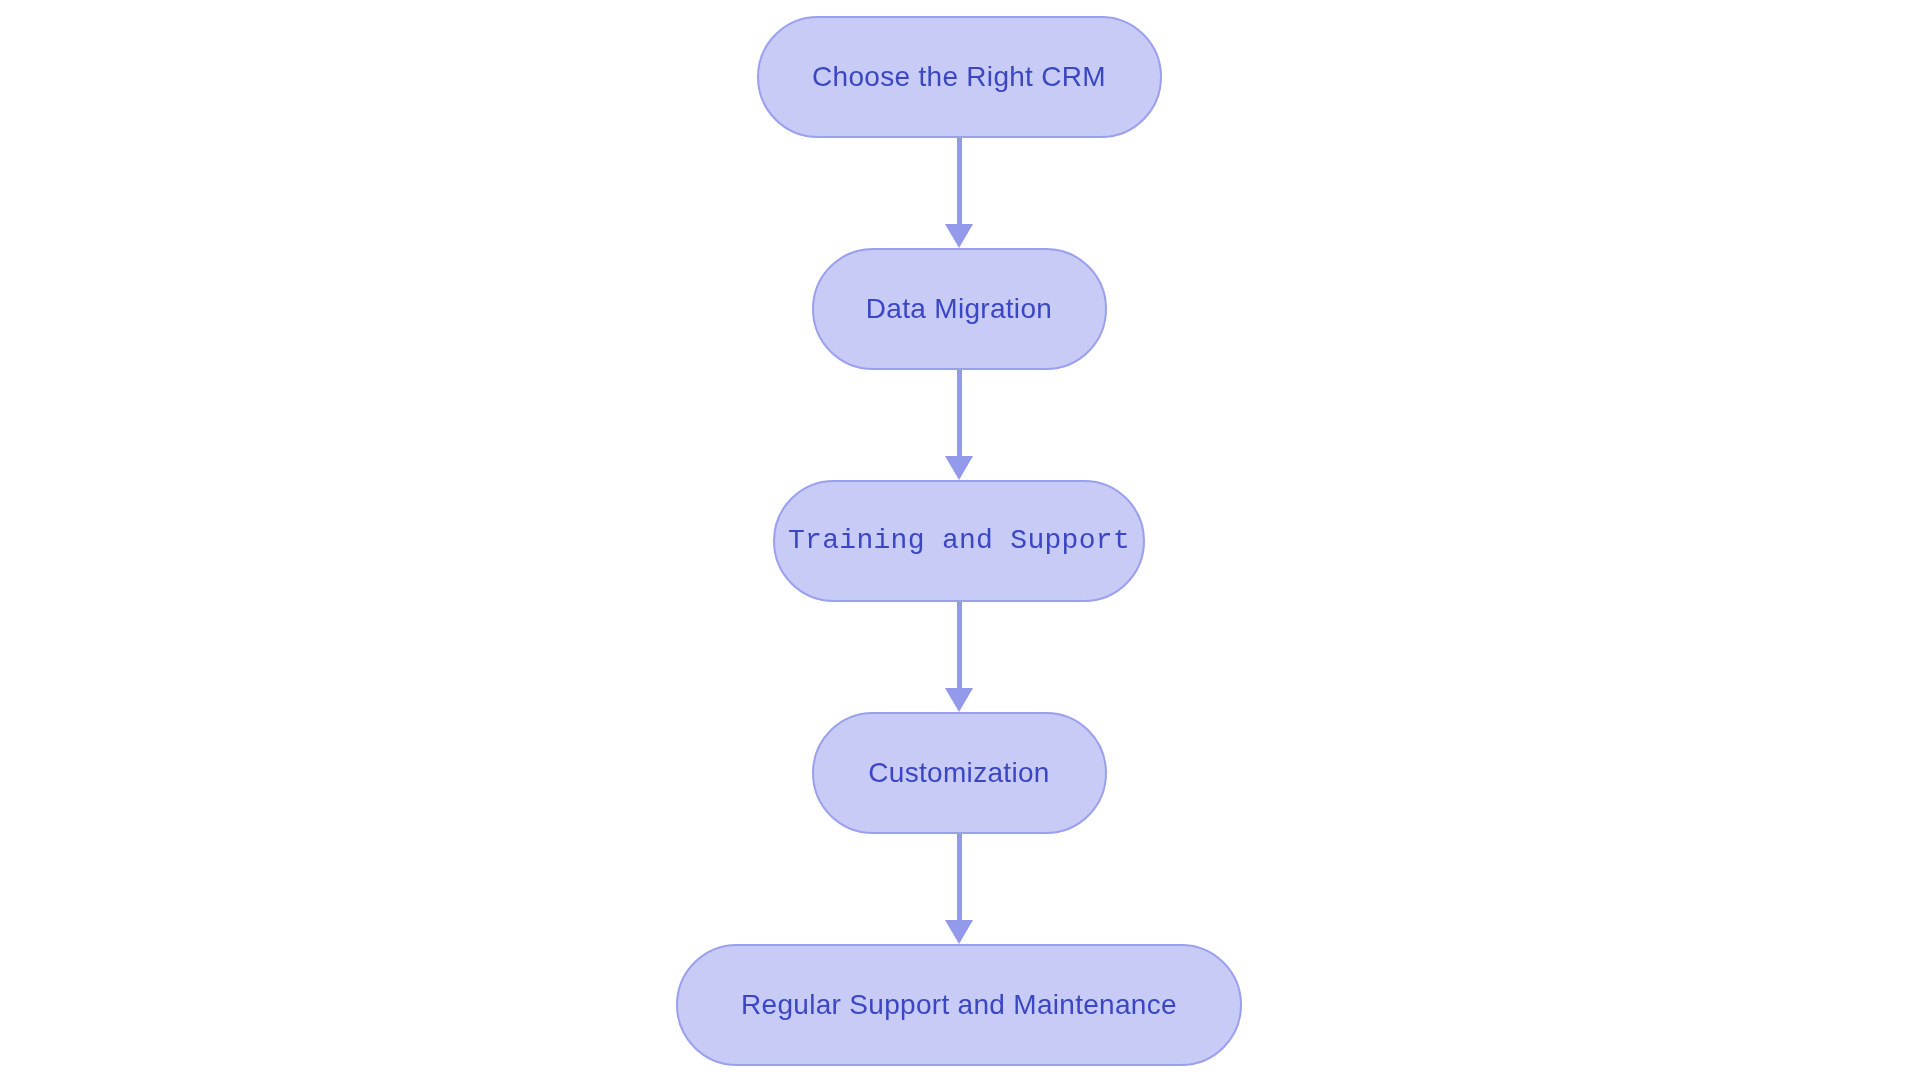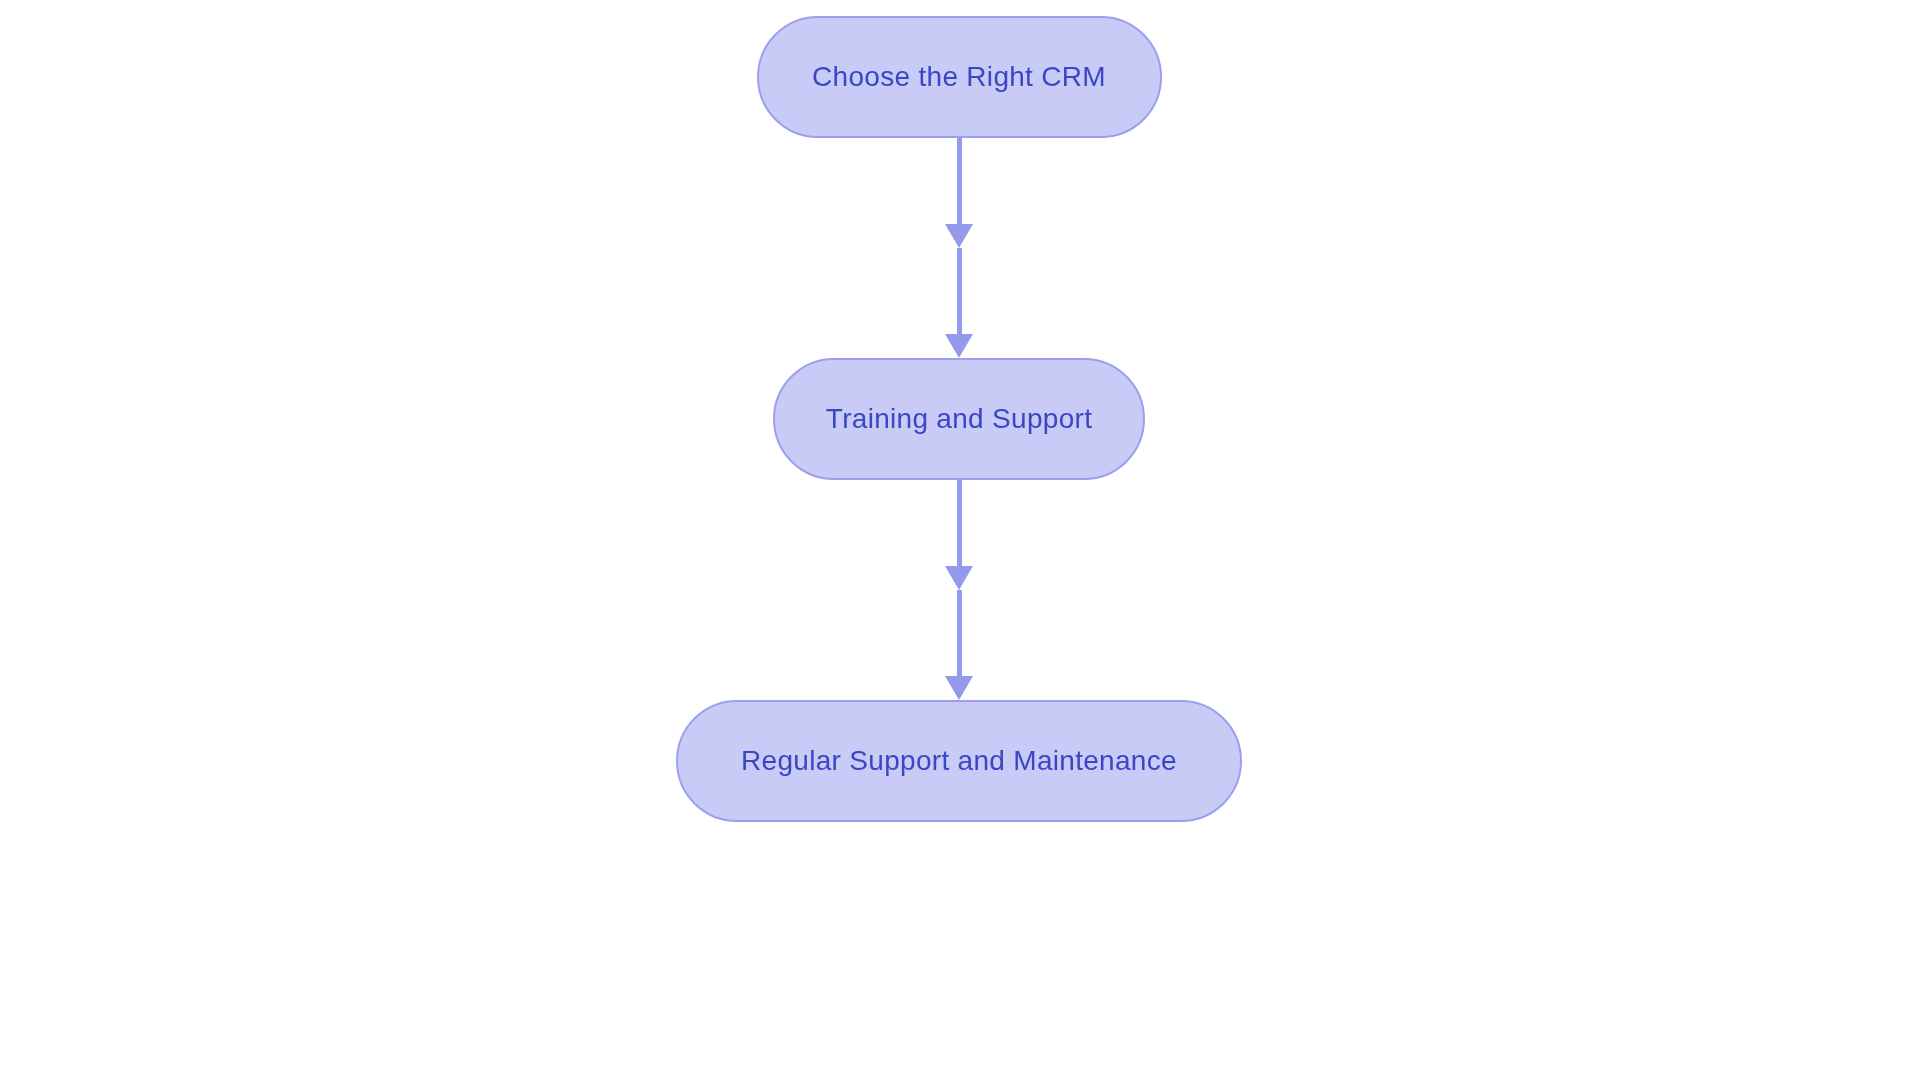--- a/index.html
+++ b/index.html
@@ -40,21 +40,21 @@
   }
   .node-label {
     color: var(--node-text);
     font-size: 28px;
     letter-spacing: 0.3px;
     white-space: nowrap;
     line-height: 1;
   }
   .node-1 { width: 405px; }
   .node-2 { width: 295px; }
-  .node-3 { width: 372px; }
+  .node-3 { width: 372px; font-family: Liberation Mono, monospace; }
   .node-4 { width: 295px; }
   .node-5 { width: 566px; }
   .arrow {
     height: 110px;
     display: flex;
     flex-direction: column;
     align-items: center;
     flex-shrink: 0;
   }
   .arrow-line {
@@ -78,35 +78,41 @@
 
     <div class="node node-1">
       <span class="node-label">Choose the Right CRM</span>
     </div>
 
     <div class="arrow">
       <div class="arrow-line"></div>
       <div class="arrow-head"></div>
     </div>
 
+    <div class="node node-2">
+      <span class="node-label">Data Migration</span>
+    </div>
 
     <div class="arrow">
       <div class="arrow-line"></div>
       <div class="arrow-head"></div>
     </div>
 
     <div class="node node-3">
       <span class="node-label">Training and Support</span>
     </div>
 
     <div class="arrow">
       <div class="arrow-line"></div>
       <div class="arrow-head"></div>
     </div>
 
+    <div class="node node-4">
+      <span class="node-label">Customization</span>
+    </div>
 
     <div class="arrow">
       <div class="arrow-line"></div>
       <div class="arrow-head"></div>
     </div>
 
     <div class="node node-5">
       <span class="node-label">Regular Support and Maintenance</span>
     </div>
 

